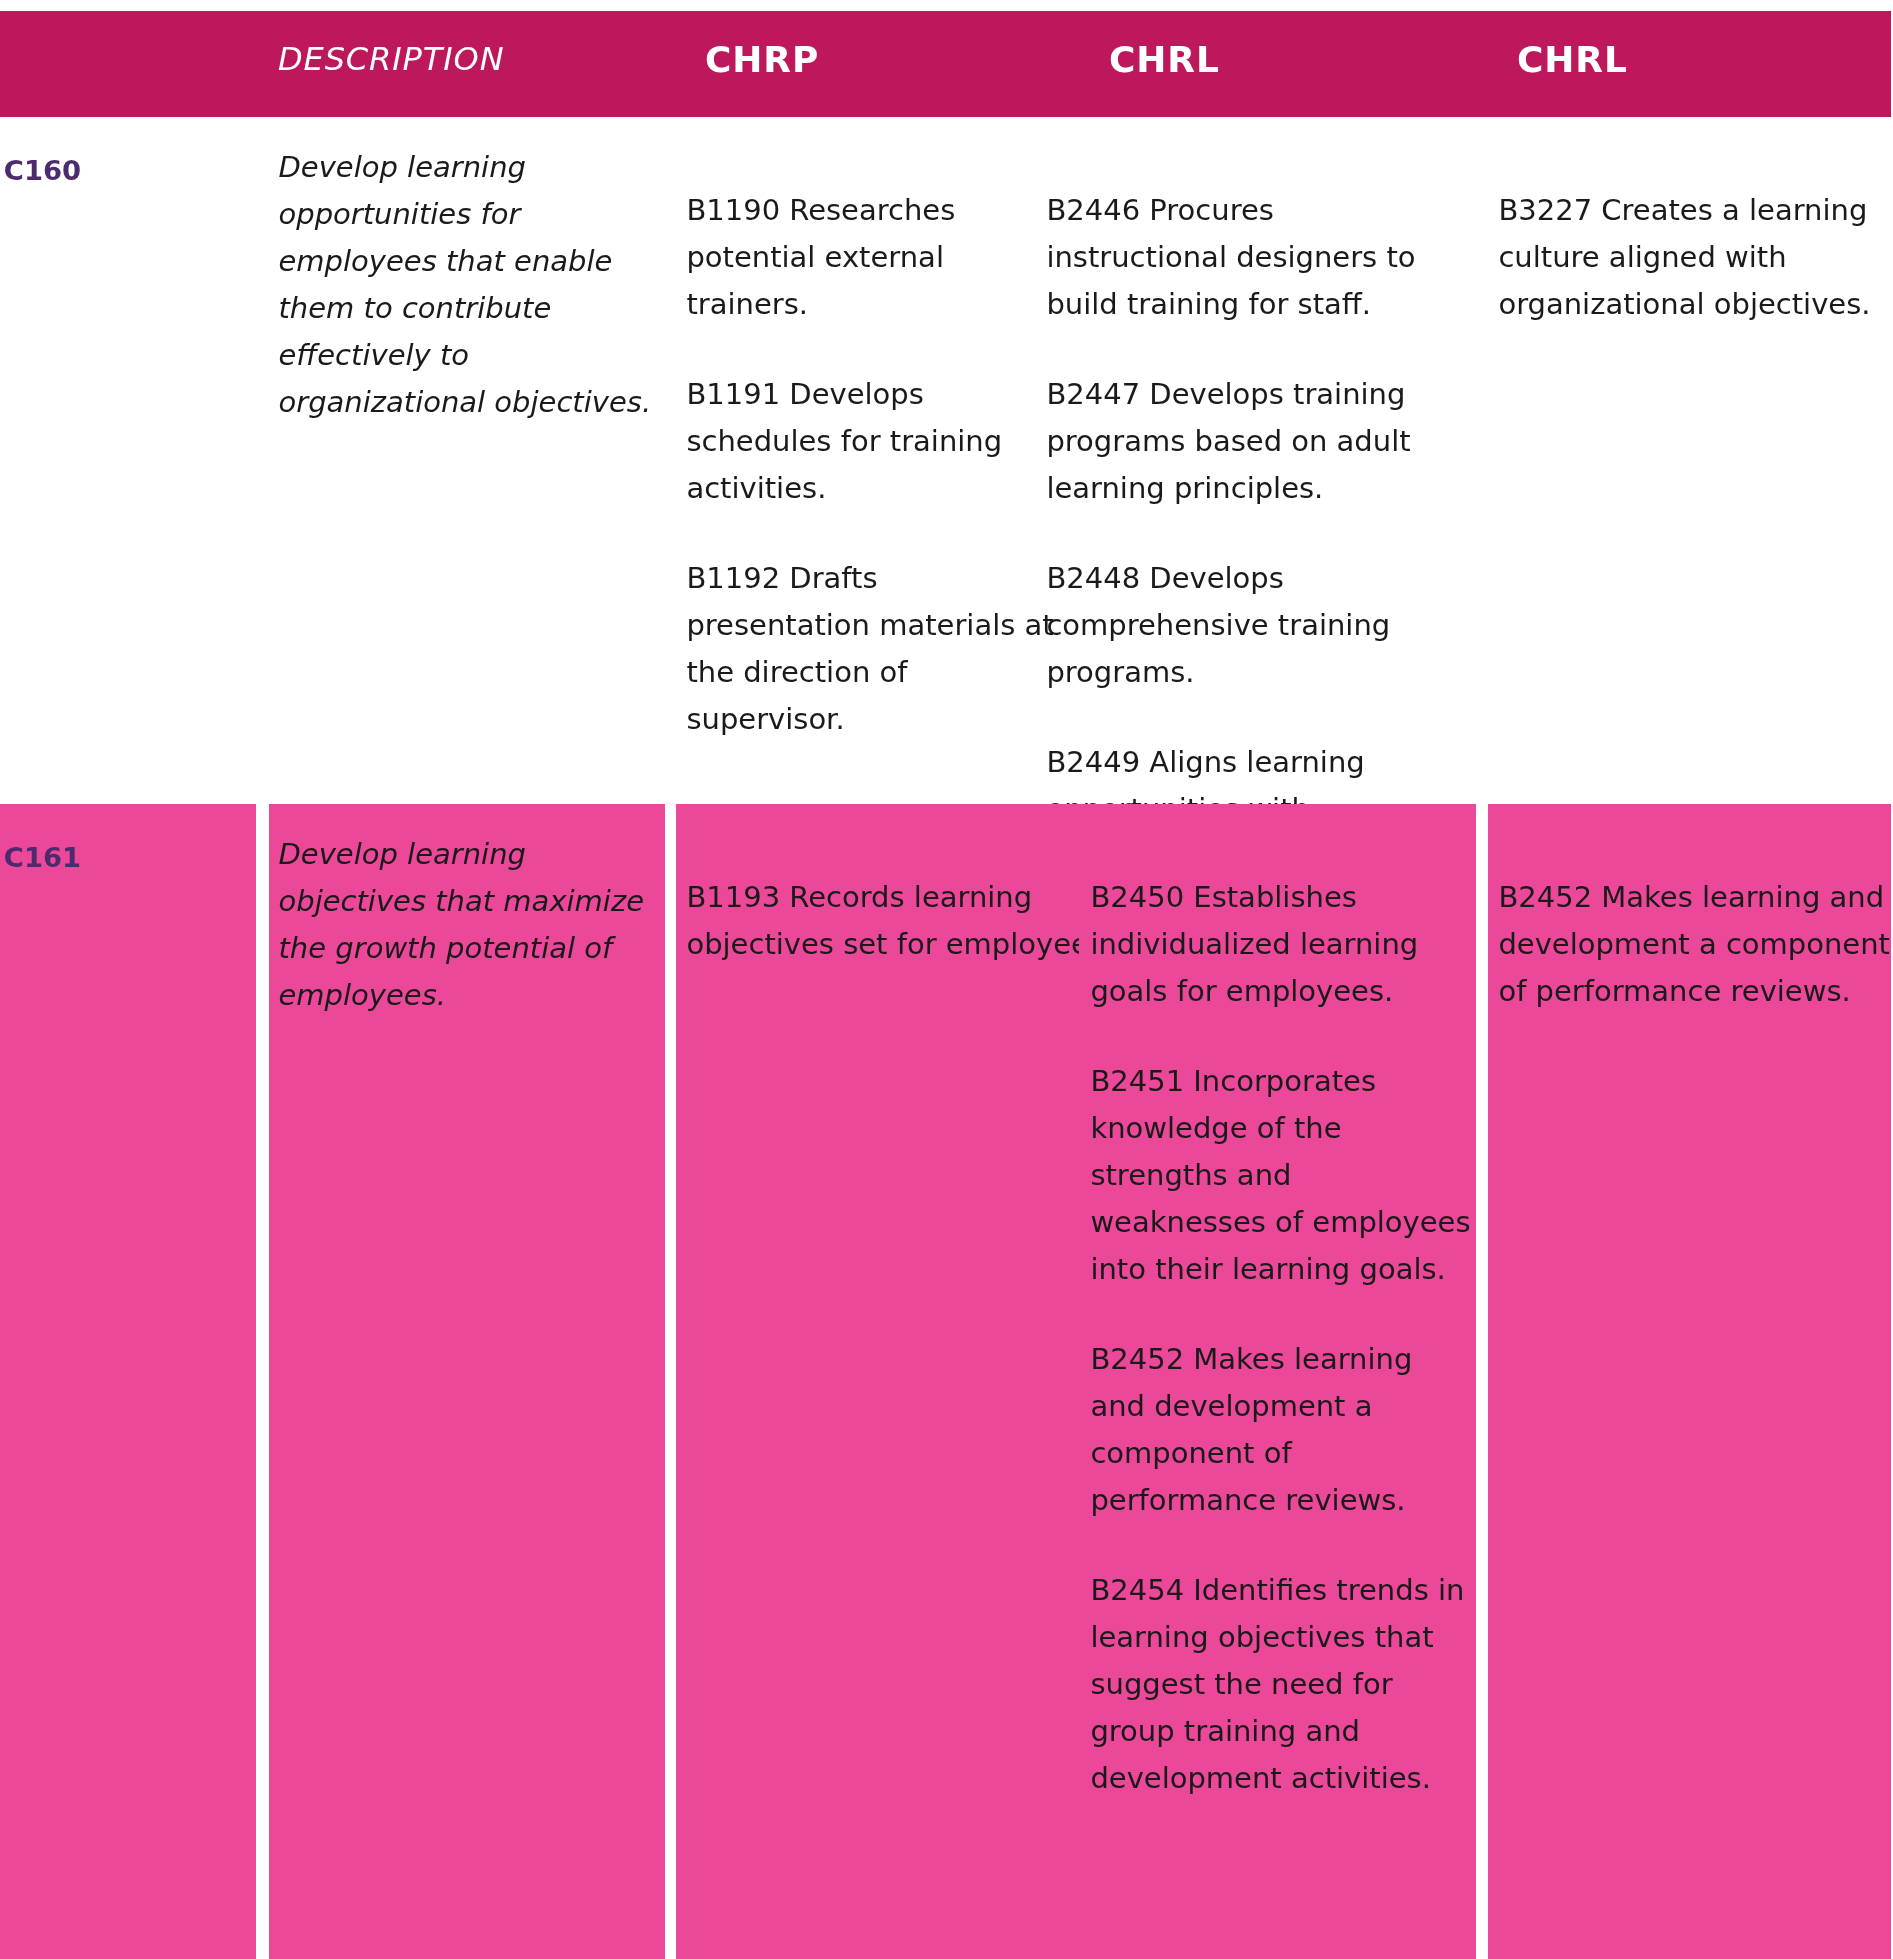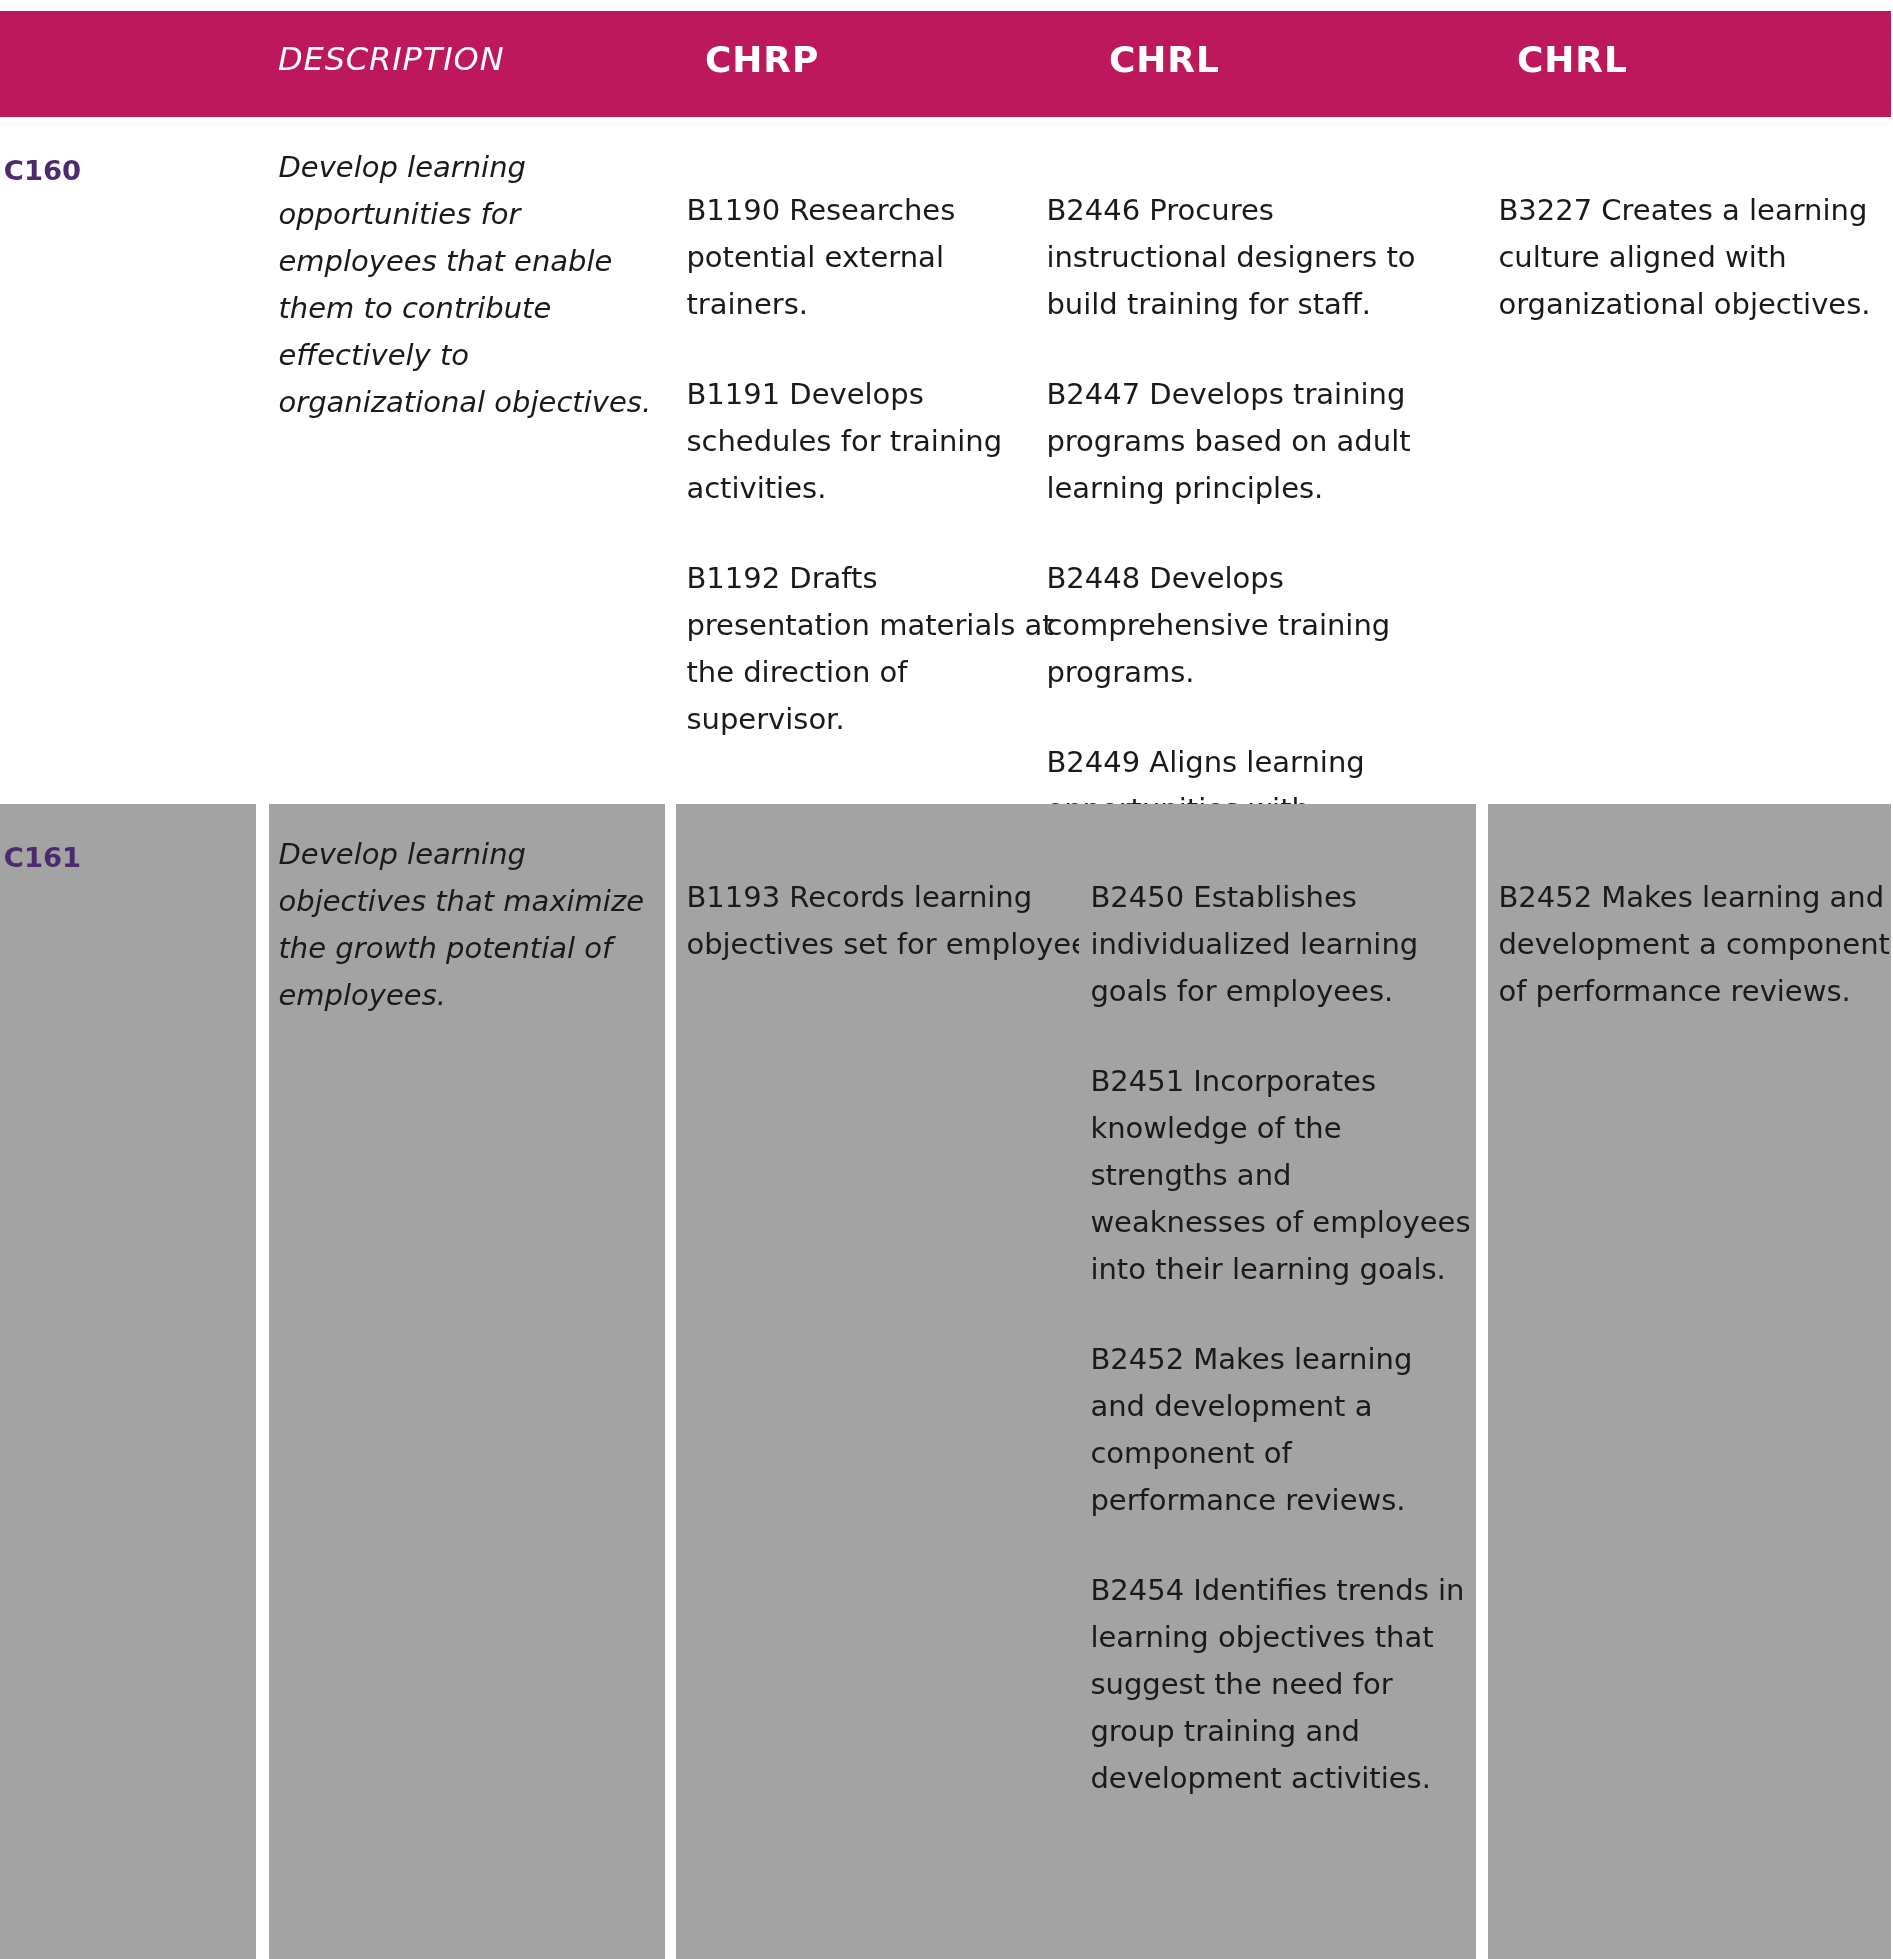--- a/index.html
+++ b/index.html
@@ -4,21 +4,21 @@
 <style>
   html, body { margin: 0; padding: 0; background: #ffffff; }
   body { width: 1894px; height: 1960px; position: relative; overflow: hidden;
          font-family: "DejaVu Sans", sans-serif; color: #1a1a1a; }
   .header { position: absolute; left: 0; top: 11.4px; width: 1891px; height: 106px; background: #be185d; }
   .hcell { position: absolute; top: 23px; color: #ffffff; font-size: 36px; line-height: 51px; }
   .hcell.desc { font-style: italic; font-weight: normal; letter-spacing: 0.9px; font-size: 32px; }
   .hcell.bold { font-weight: bold; letter-spacing: 0.9px; }
   .row { position: absolute; left: 0; width: 1894px; }
   .col { position: absolute; top: 0; bottom: 0; box-sizing: border-box; }
-  .shaded .col { background: #a3a3a3; }
+  .shaded .col { background: #ec4899; }
   .code { font-weight: bold; color: #4b2a6e; font-size: 27.4px; line-height: 47px; padding-top: 1.9px; }
   .desc-text { font-style: italic; font-size: 29px; line-height: 47px; }
   .item { font-size: 29px; line-height: 47px; margin-bottom: 18px; margin-top: 43px; }
 </style>
 </head>
 <body>
 
 <div class="header">
   <div class="hcell desc" style="left:278px;">DESCRIPTION</div>
   <div class="hcell bold" style="left:705px;">CHRP</div>

